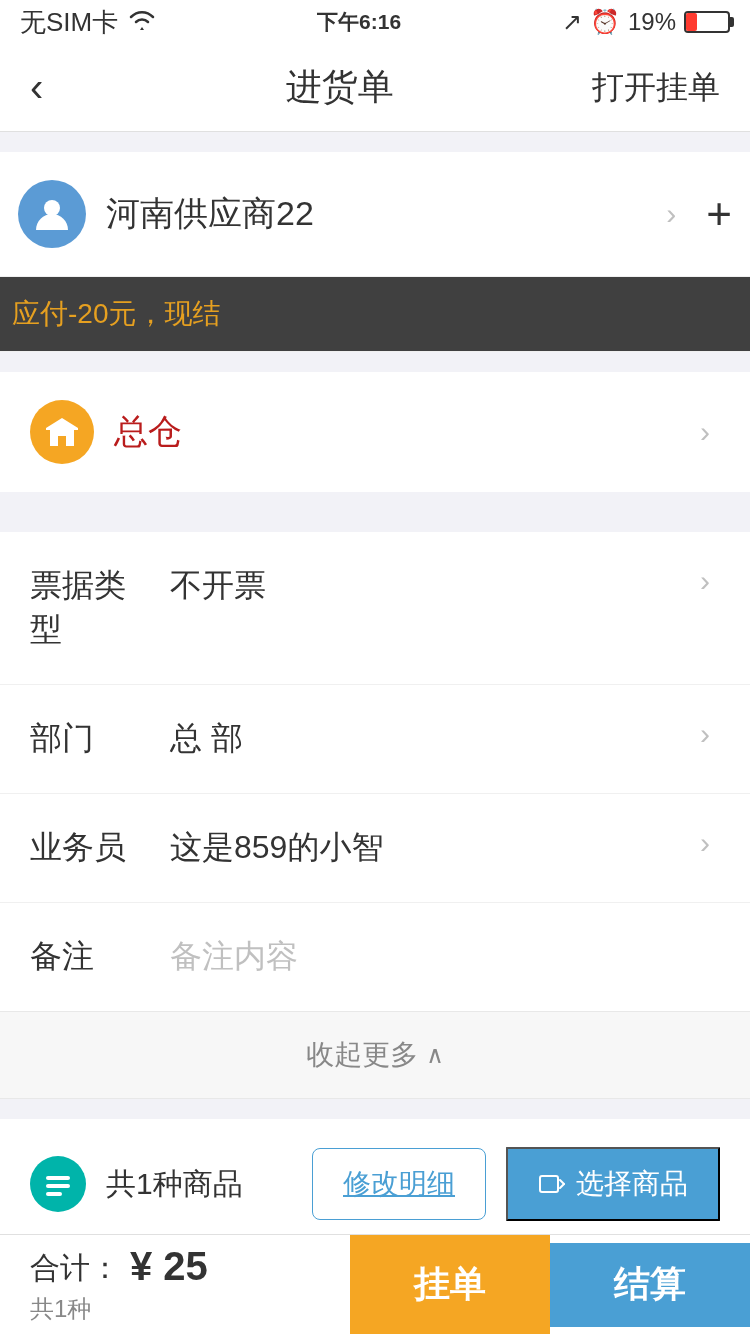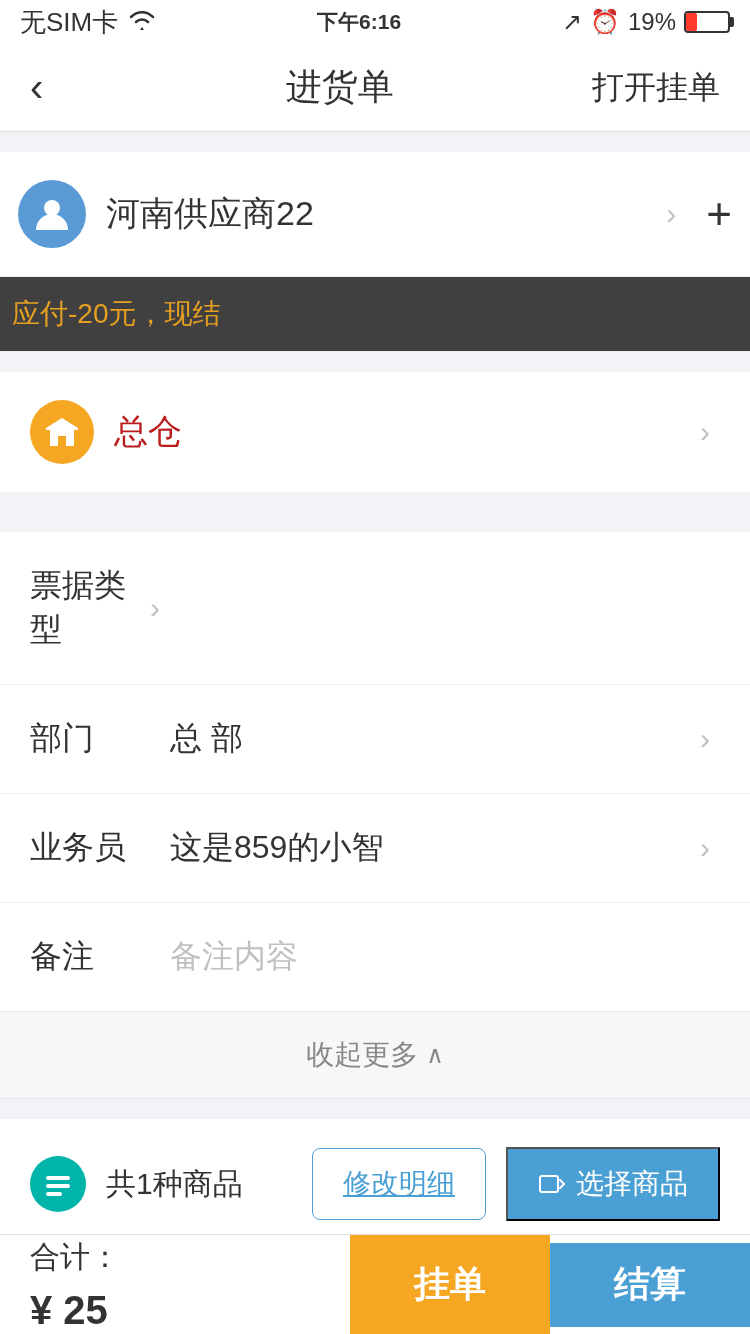--- a/index.html
+++ b/index.html
@@ -142,21 +142,20 @@
       color: #b91c1c;
     }
 
     
     .form-section {
       background: #fff;
       margin-top: 20px;
     }
     .form-row {
       display: flex;
-      align-items: center;
       padding: 32px 30px;
       border-bottom: 1px solid #f0f0f0;
     }
     .form-row:last-child { border-bottom: none; }
     .form-label {
       font-size: 32px;
       color: #333;
       width: 120px;
       flex-shrink: 0;
     }
@@ -274,23 +273,22 @@
       border-top: 1px solid #e0e0e0;
     }
     .total-area {
       flex: 1;
       padding: 0 30px;
     }
     .total-label {
       font-size: 30px;
       color: #333;
       display: flex;
-      align-items: flex-start;
+      align-items: flex-end;
       gap: 10px;
-      flex-direction: column;
     }
     .total-amount {
       font-size: 40px;
       font-weight: 600;
       color: #333;
     }
     .total-count {
       font-size: 24px;
       color: #888;
       margin-top: 4px;
@@ -386,20 +384,21 @@
       <span class="warehouse-name">总仓</span>
       <span class="chevron">›</span>
     </div>
   </div>
 
   <div class="section-gap"></div>
 
   <div class="form-section">
     <div class="form-row">
       <span class="form-label">票据类型</span>
+      <span class="form-value">不开票</span>
       <span class="chevron">›</span>
     </div>
     <div class="form-row">
       <span class="form-label">部门</span>
       <span class="form-value">总 部</span>
       <span class="chevron">›</span>
     </div>
     <div class="form-row">
       <span class="form-label">业务员</span>
       <span class="form-value">这是859的小智</span>
@@ -461,16 +460,17 @@
     <span class="product-more">···</span>
   </div>
 </div>
 
 <div class="bottom-bar">
   <div class="total-area">
     <div class="total-label">
       <span>合计：</span>
       <span class="total-amount">¥ 25</span>
     </div>
+    <div class="total-count">共1种</div>
   </div>
   <div class="btn-suspend">挂单</div>
   <div class="btn-checkout">结算</div>
 </div>
 
 </body></html>

